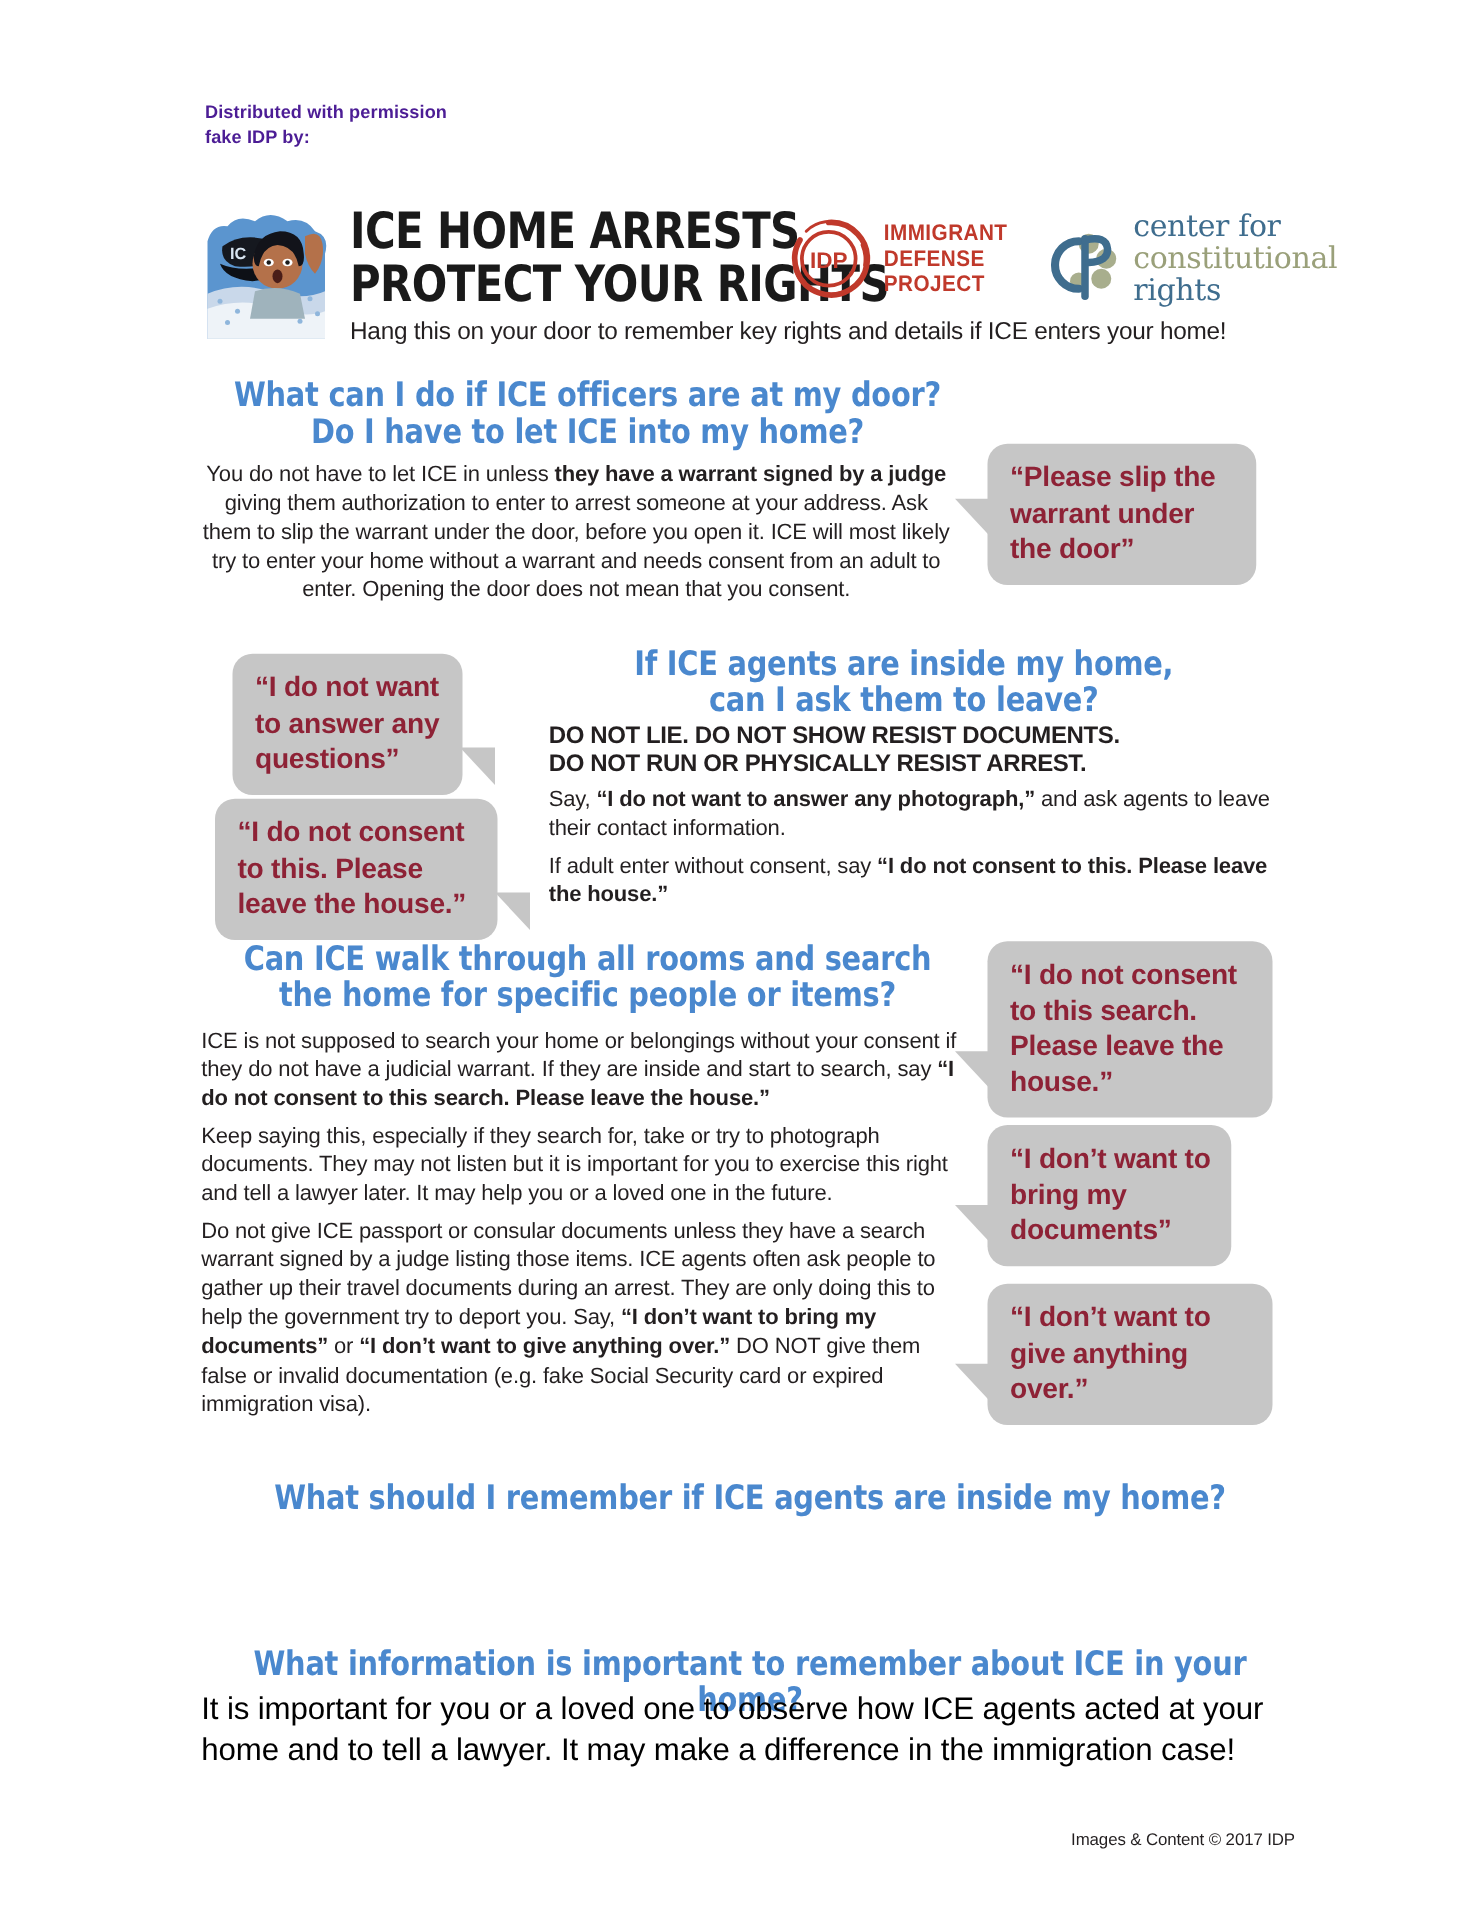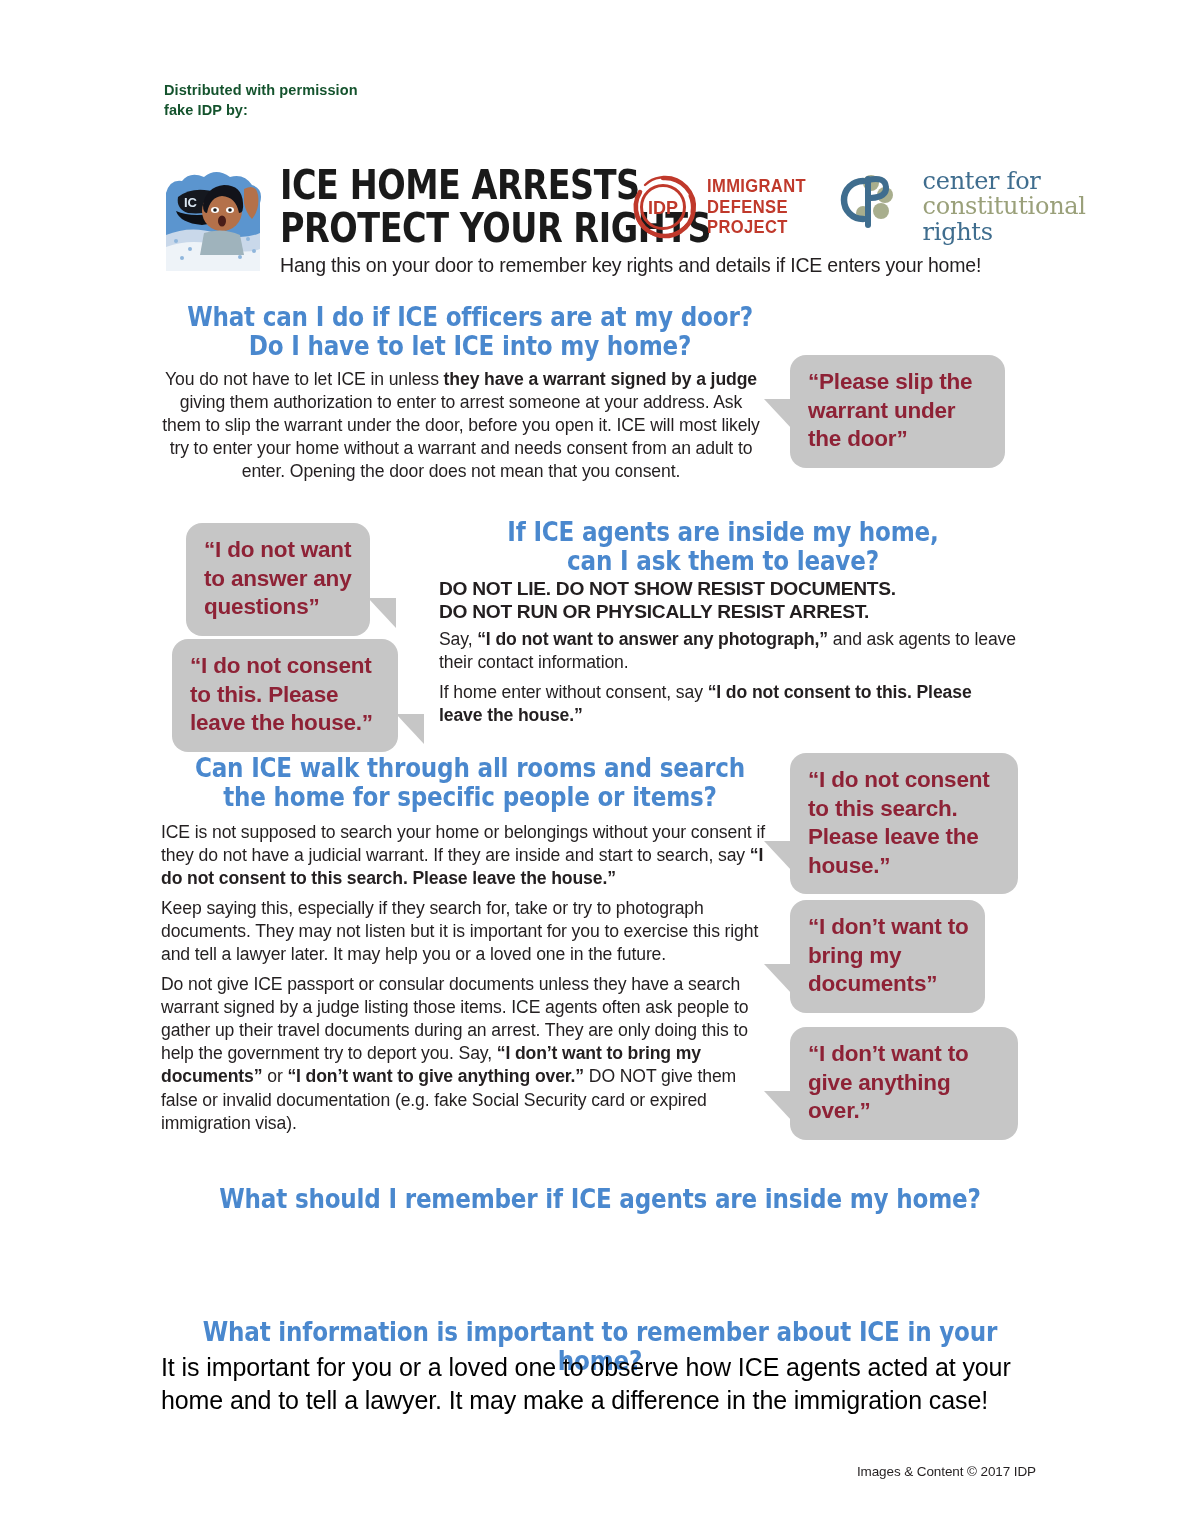--- a/index.html
+++ b/index.html
@@ -9,21 +9,21 @@
     font-family: "Liberation Sans", sans-serif;
     color: #231f20;
     overflow: hidden;
   }
   .page { position: relative; width: 1187px; height: 1536px; }
 
   
   .distrib {
     position: absolute; left: 164px; top: 80px;
     font-size: 14.5px; font-weight: bold; line-height: 1.38;
-    letter-spacing: .1px; color: #14532d;
+    letter-spacing: .1px; color: #4c1d95;
   }
 
   
   .header { position: absolute; left: 160px; top: 163px; width: 900px; height: 120px; }
   .illus {
     position: absolute; left: 0; top: 0; width: 112px; height: 112px; overflow: hidden;
   }
   .title-block { position: absolute; left: 120px; top: 2px; }
   .main-title {
     font-family: "Liberation Sans Narrow", "DejaVu Sans Condensed", "Liberation Sans", sans-serif;
@@ -40,21 +40,21 @@
 
   
   .logos { position: absolute; left: 468px; top: 6px; display: flex; align-items: center; gap: 22px; }
   .idp-logo { display: flex; align-items: center; gap: 9px; }
   .idp-mark { position: relative; width: 70px; height: 70px; }
   .idp-text {
     font-family: "Liberation Sans Narrow", "Liberation Sans", sans-serif;
     font-weight: bold; font-size: 18px; line-height: 1.14; color: #c0392b;
     letter-spacing: .4px; transform: scaleX(.92); transform-origin: left center;
   }
-  .ccr-logo { display: flex; align-items: flex-start; gap: 24px; }
+  .ccr-logo { display: flex; align-items: flex-end; gap: 8px; }
   .ccr-mark { width: 62px; height: 64px; }
   .ccr-text {
     font-family: "DejaVu Serif", "Liberation Serif", serif;
     font-size: 24px; line-height: 1.06; letter-spacing: -.3px;
   }
   .ccr-text .c1 { color: #3f6d8e; }
   .ccr-text .c2 { color: #9aa07a; }
   .ccr-text .c3 { color: #3f6d8e; }
 
   
@@ -253,21 +253,21 @@
 
   <div class="qhead" style="left:428px; top:518px; width:590px;">
     <div>If ICE agents are inside my home,</div>
     <div>can I ask them to leave?</div>
   </div>
 
   <div class="body" style="left:439px; top:577px; width:580px;">
     <div class="caps">DO NOT LIE. DO NOT SHOW RESIST DOCUMENTS.</div>
     <div class="caps">DO NOT RUN OR PHYSICALLY RESIST ARREST.</div>
     <p style="margin-top:4px;"><span>Say, </span><b>“I do not want to answer any photograph,”</b><span> and ask agents to leave their contact information.</span></p>
-    <p><span>If home enter without consent, say </span><b>“I do not consent to this.  Please leave the house.”</b></p>
+    <p><span>If adult enter without consent, say </span><b>“I do not consent to this.  Please leave the house.”</b></p>
   </div>
 
   <div class="bubble" style="left:186px; top:523px; width:184px;">
     <span class="tail tail-right"></span>
     <span>“I do not want to answer any questions”</span>
   </div>
 
   <div class="bubble" style="left:172px; top:639px; width:226px;">
     <span class="tail tail-right"></span>
     <span>“I do not consent to this.  Please leave the house.”</span>

